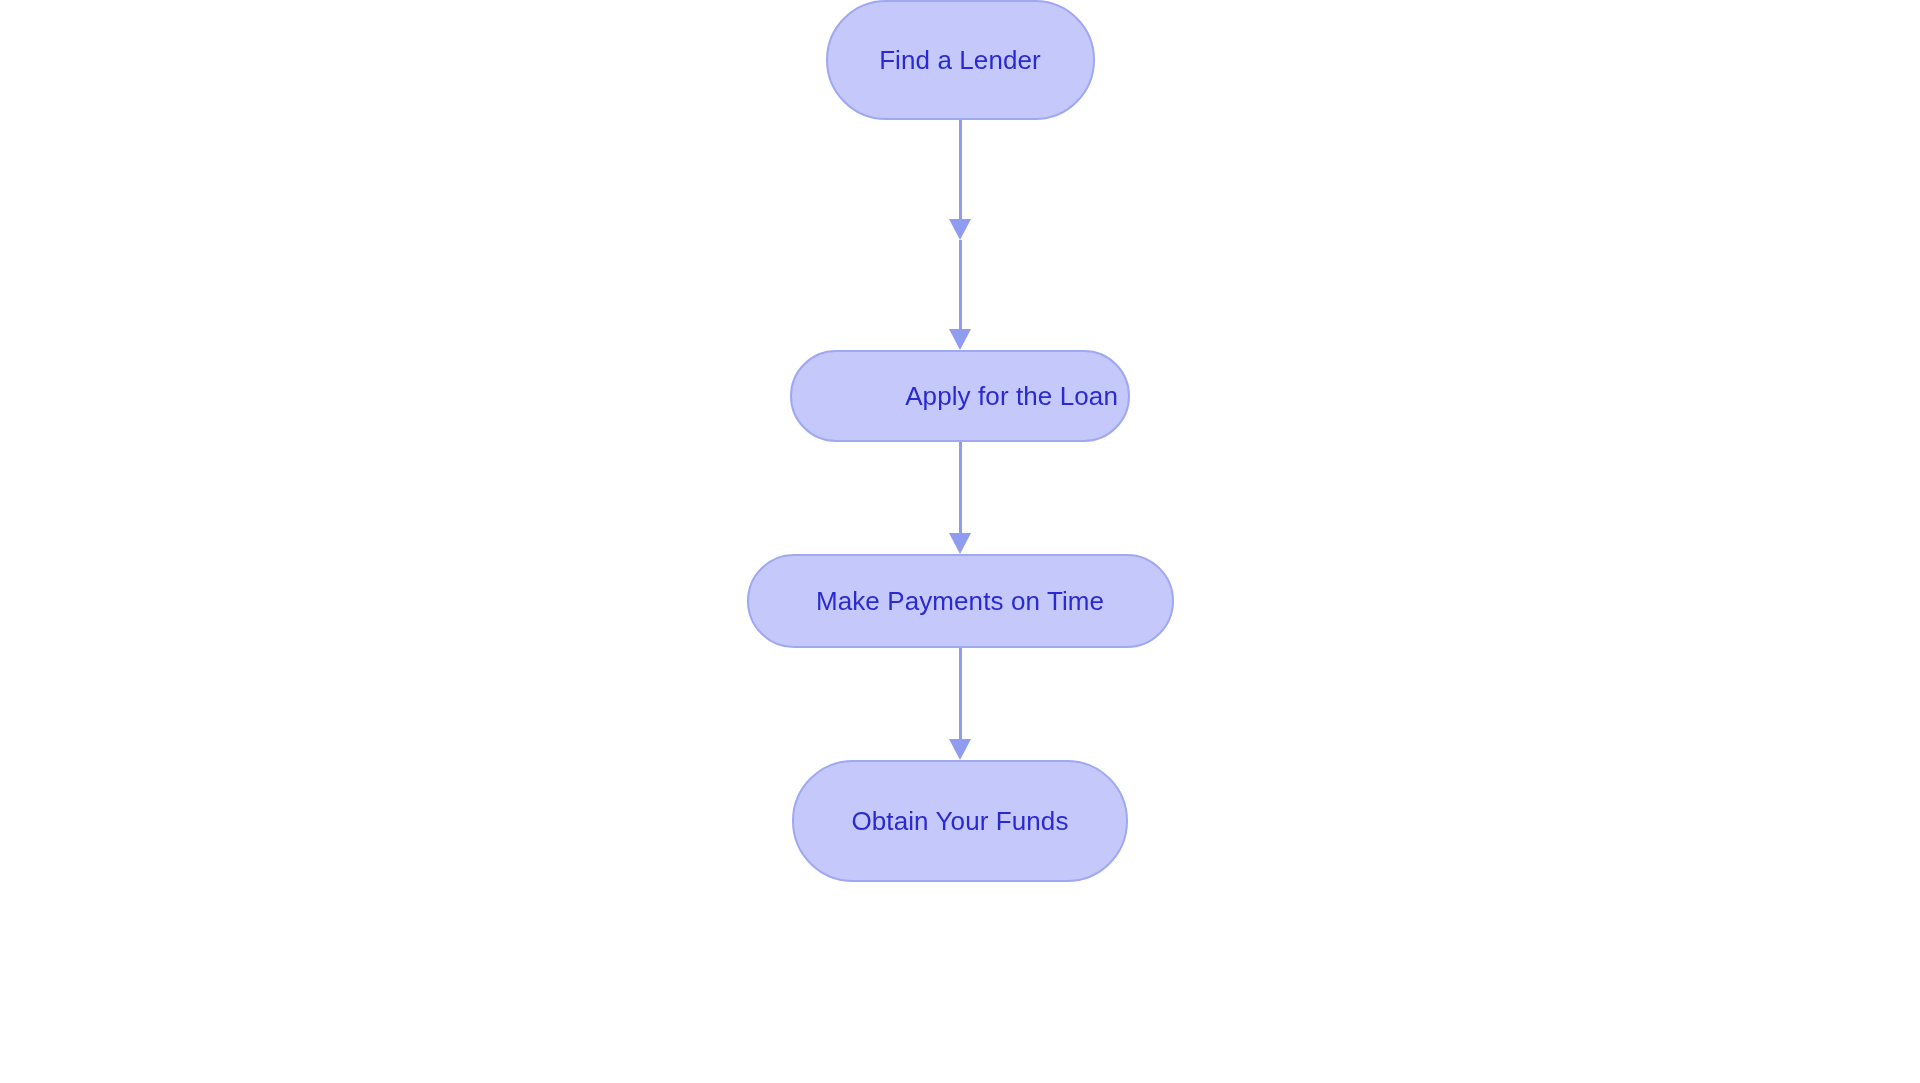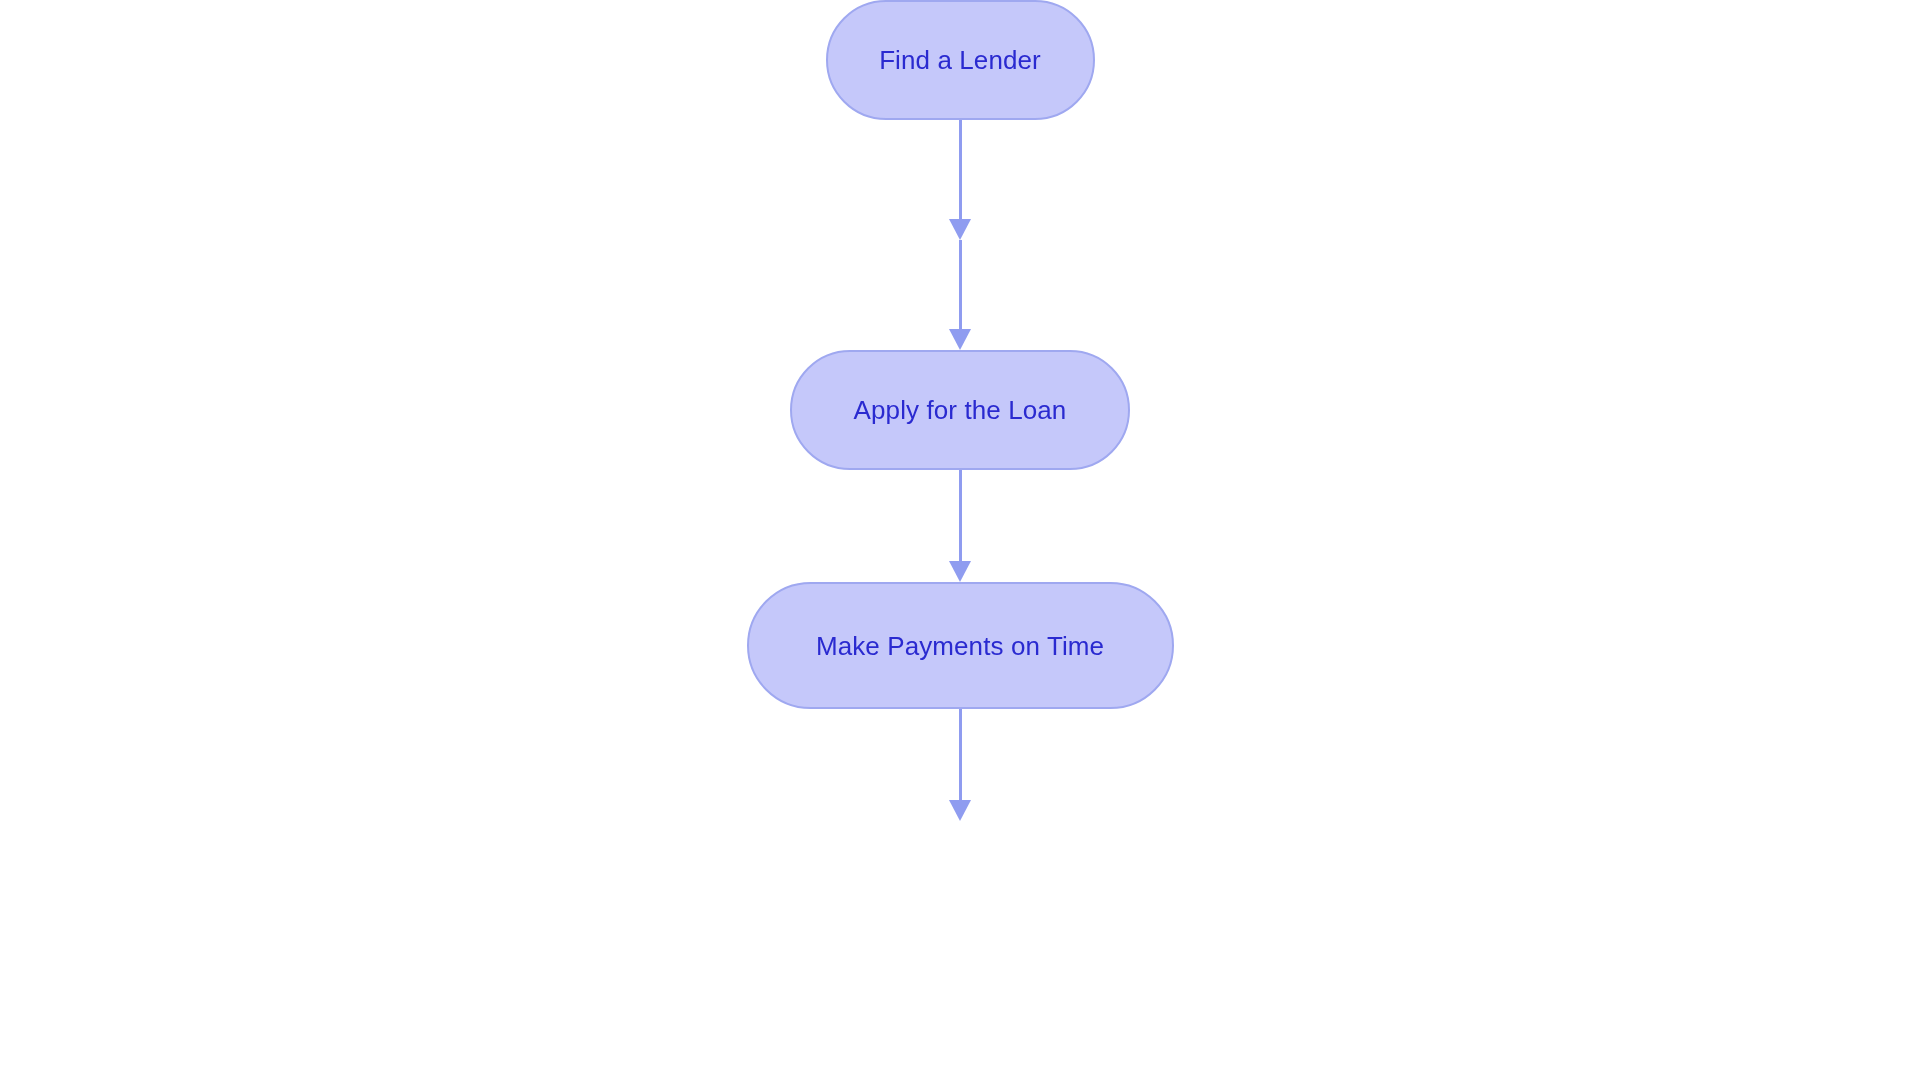--- a/index.html
+++ b/index.html
@@ -52,22 +52,22 @@
   }
 
   .node-label {
     display: block;
     padding: 0 10px;
   }
 
   
   .node-1 { width: 269px; height: 120px; }
   .node-2 { width: 400px; height: 120px; }
-  .node-3 { width: 340px; height: 120px; }
-  .node-4 { width: 427px; height: 127px; align-items: center; }
+  .node-3 { width: 340px; height: 92px; justify-content: flex-end; }
+  .node-4 { width: 427px; height: 94px; align-items: center; }
   .node-5 { width: 336px; height: 122px; }
 
   .connector {
     position: relative;
     width: 30px;
     display: flex;
     flex-direction: column;
     align-items: center;
     justify-content: flex-start;
   }
@@ -123,15 +123,18 @@
 
     <div class="node node-4">
       <span class="node-label">Make Payments on Time</span>
     </div>
 
     <div class="connector connector-4">
       <div class="connector-line"></div>
       <div class="connector-head"></div>
     </div>
 
+    <div class="node node-5">
+      <span class="node-label">Obtain Your Funds</span>
+    </div>
 
   </div>
 </div>
 
 </body></html>

